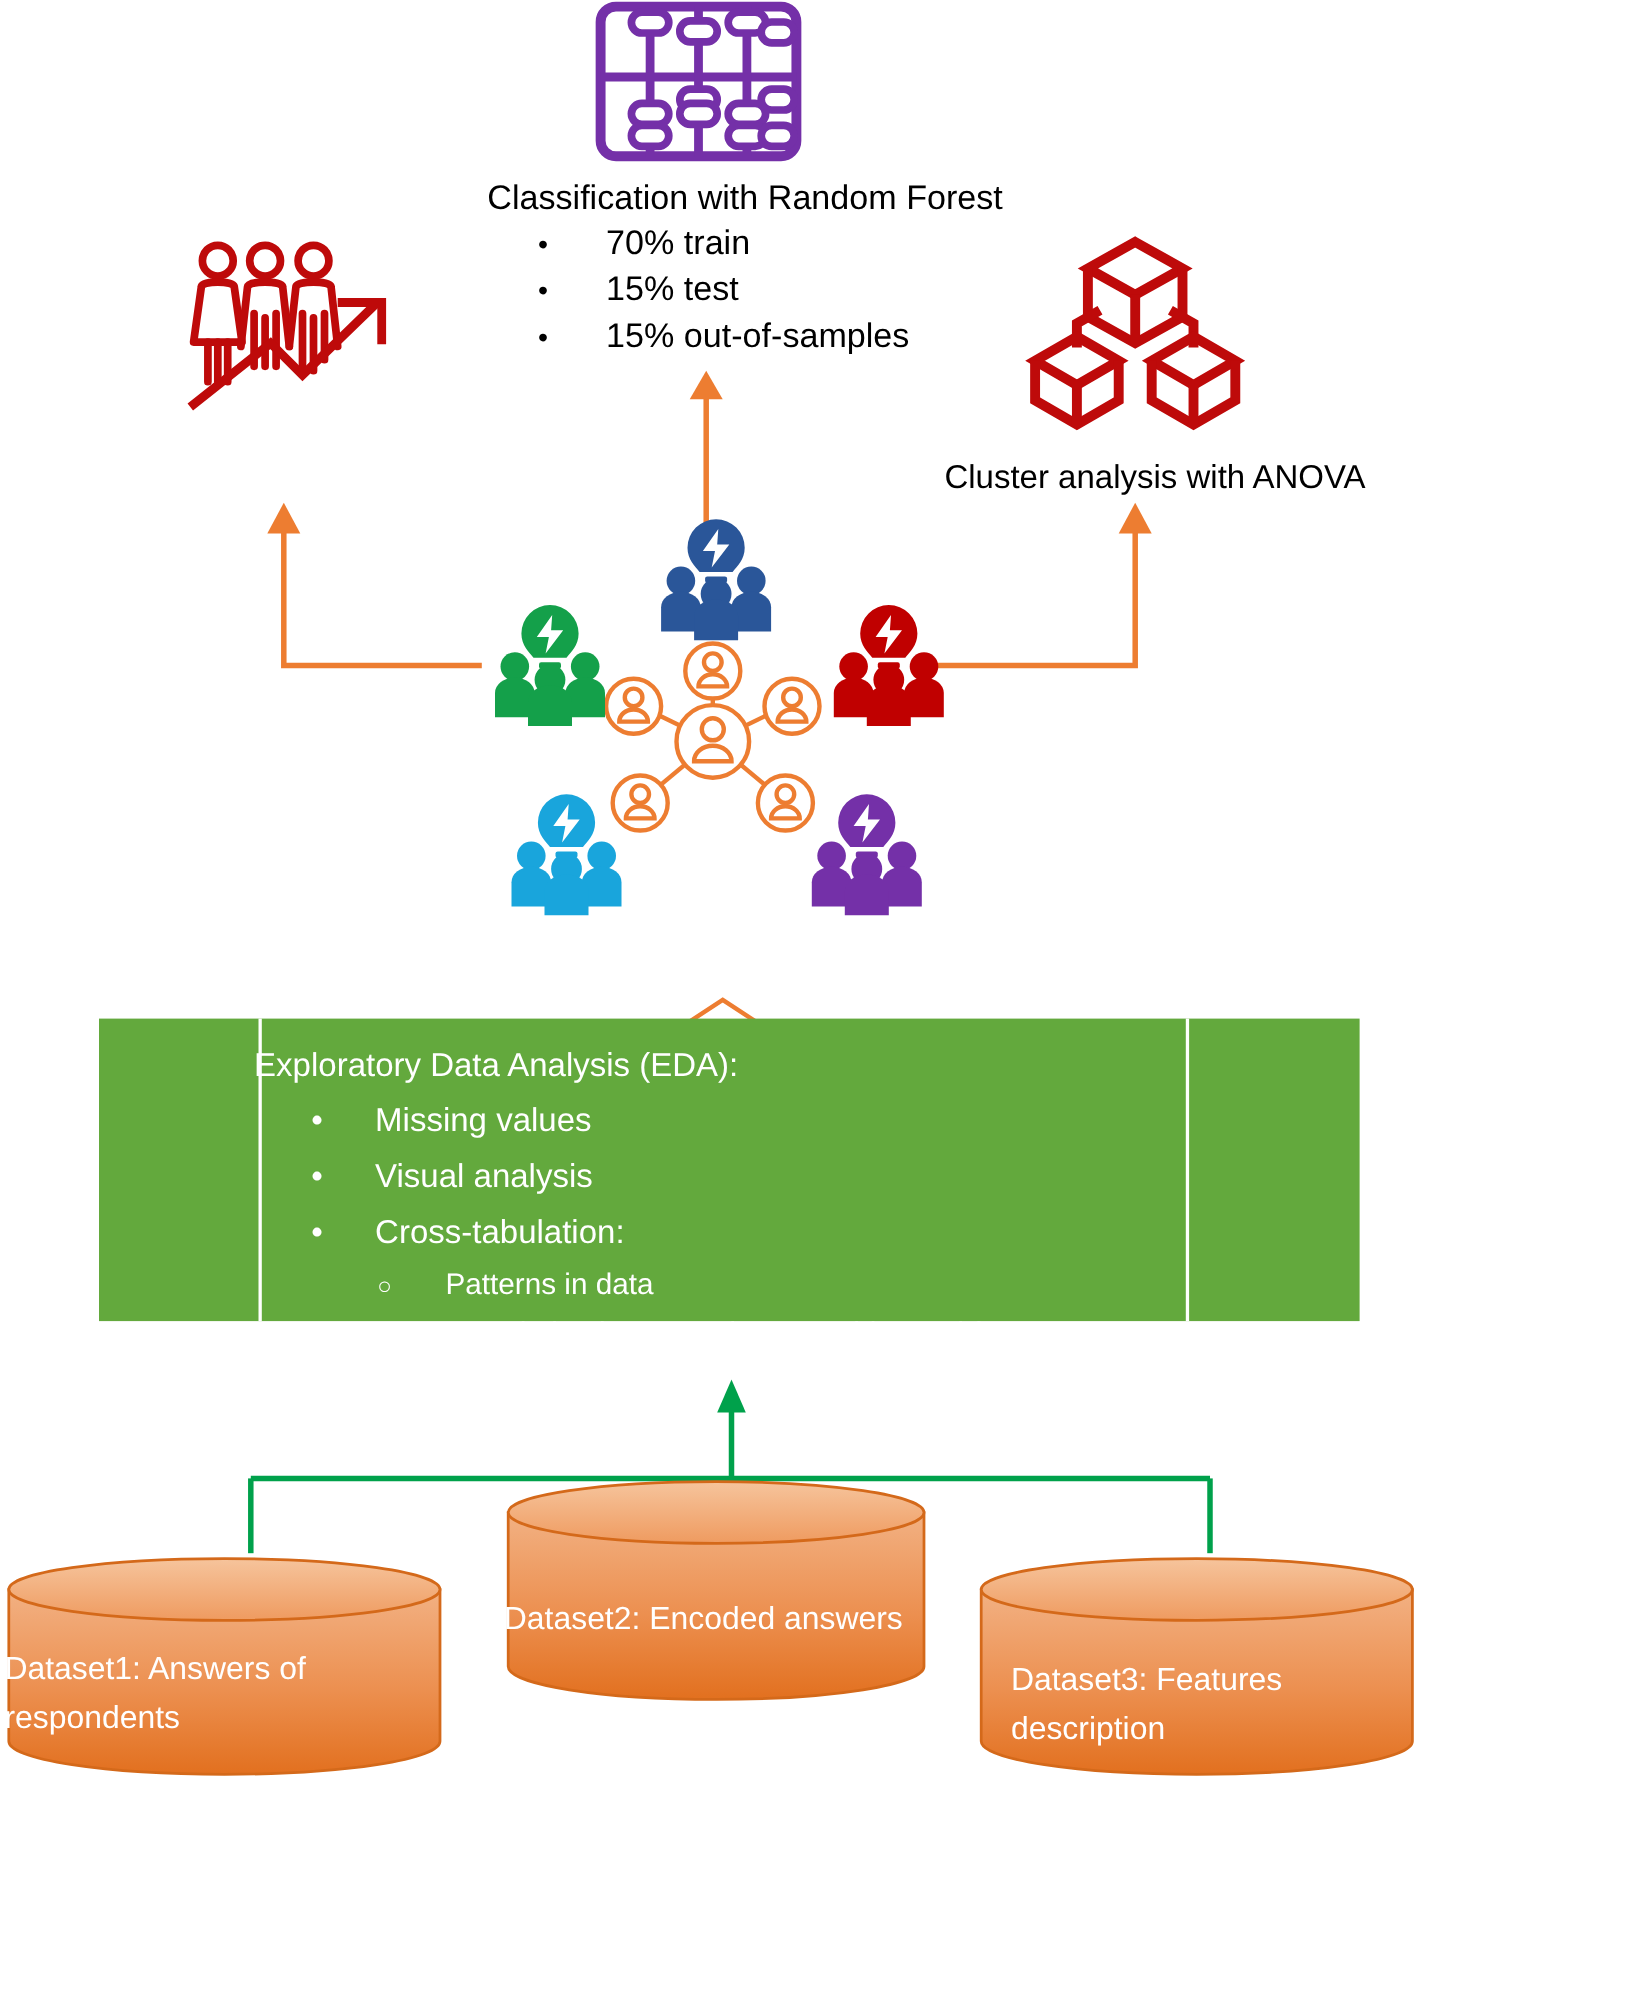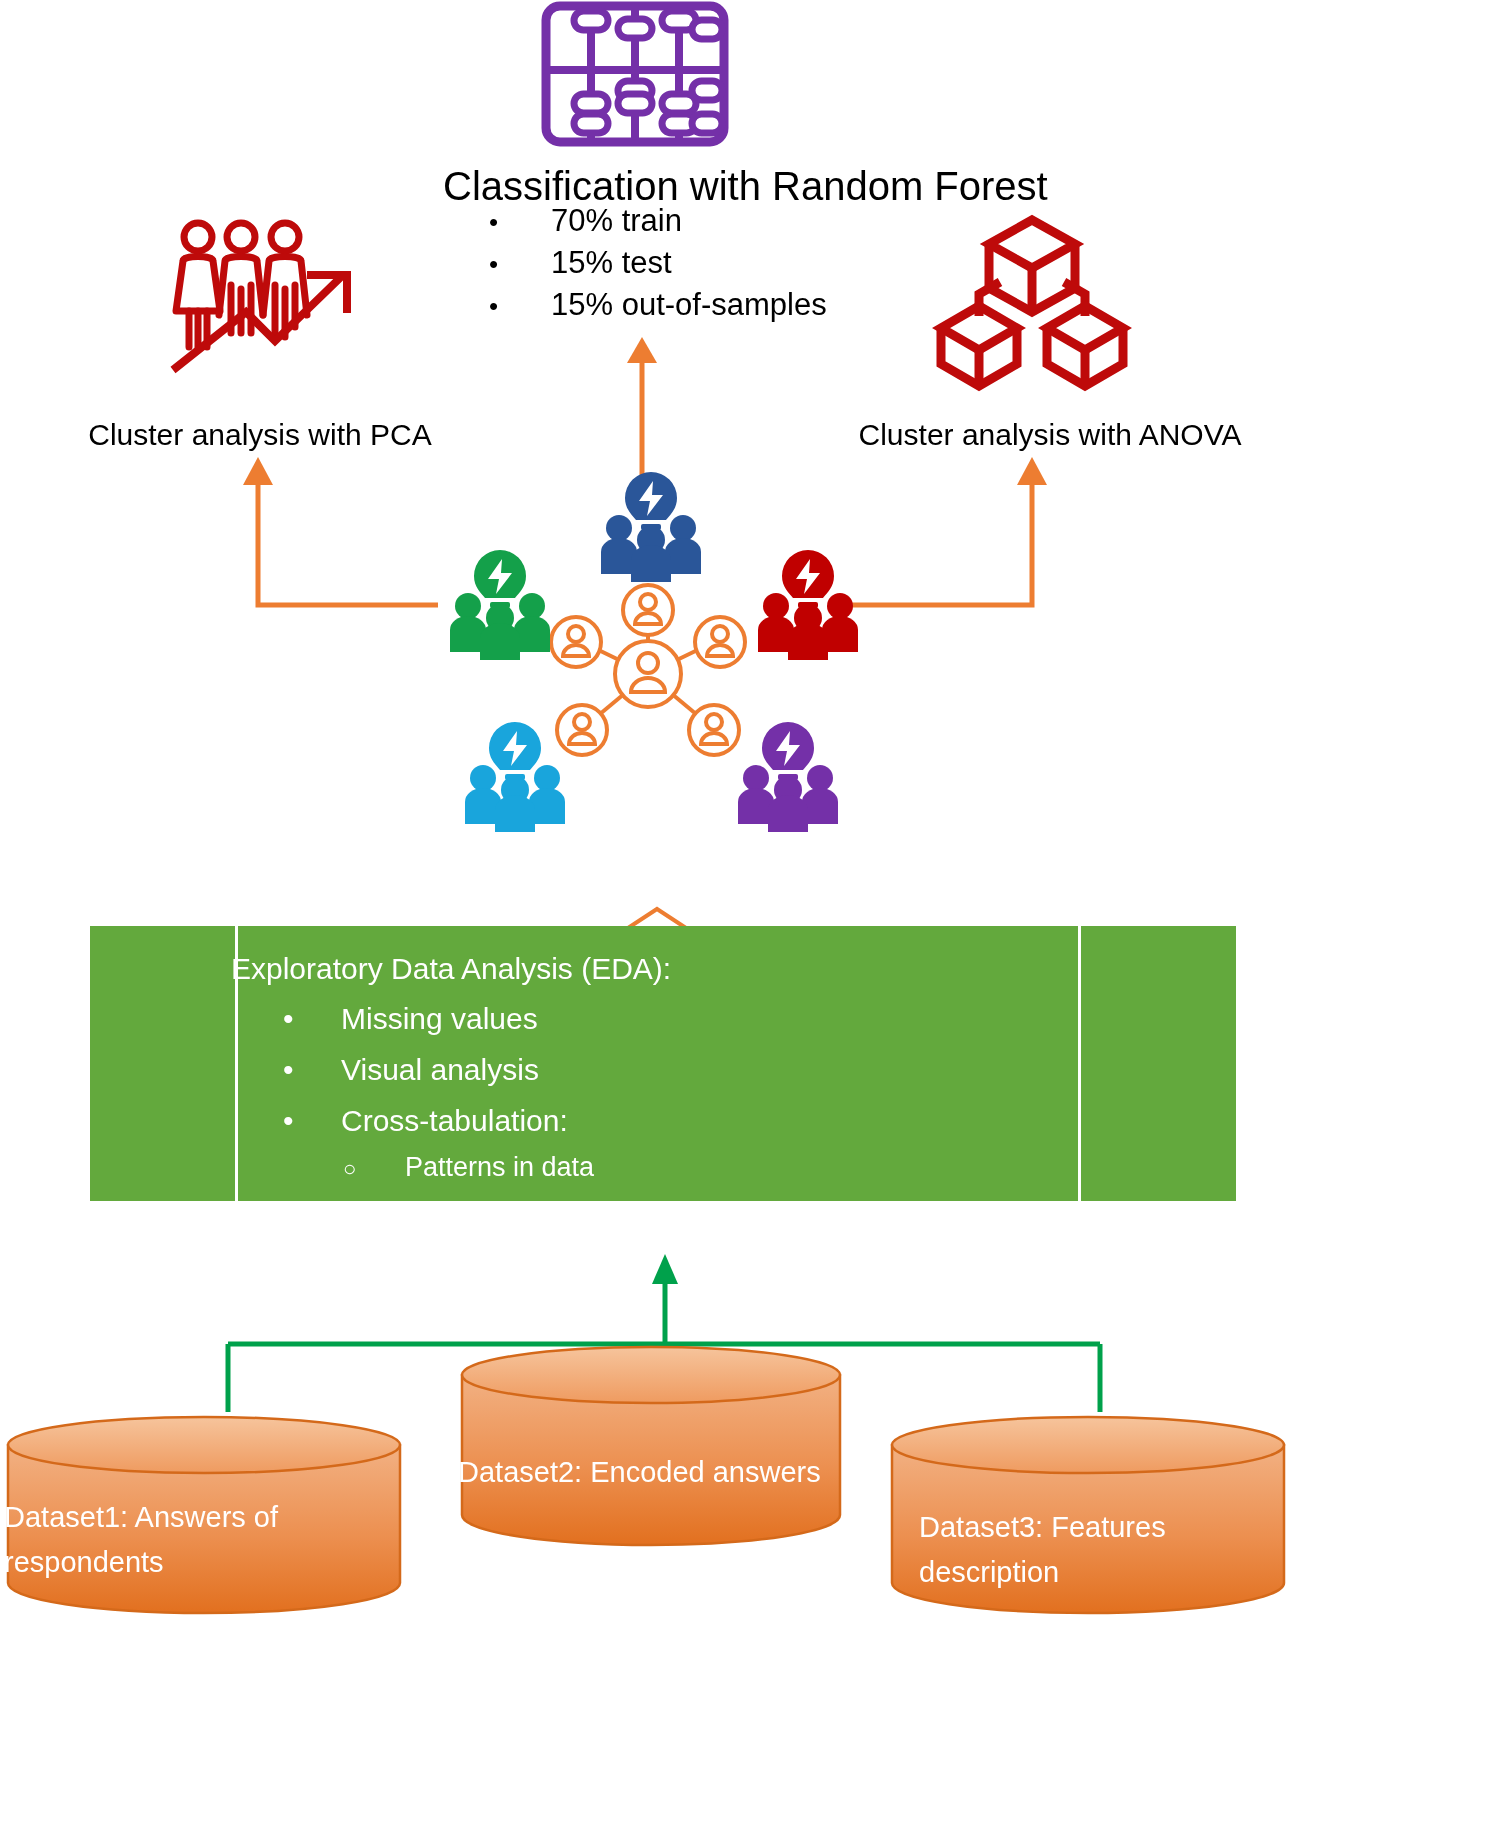--- a/index.html
+++ b/index.html
@@ -16,21 +16,21 @@
     position: relative;
     width: 1500px;
     height: 1822px;
     background: #ffffff;
     overflow: hidden;
   }
   .abs { position: absolute; }
 
   
   .hdr-text {
-    font-size: 40px;
+    font-size: 31px;
     color: #000;
     line-height: 1.30;
     white-space: nowrap;
   }
   .bullet-row {
     display: flex;
     align-items: baseline;
     font-size: 31px;
     line-height: 1.35;
     white-space: nowrap;
@@ -151,21 +151,20 @@
         <path d="M112 70 L112 122 M132 70 L132 112 M122 74 L122 122"></path>
       </g>
 
       <g fill="none" stroke="#be0a0a" stroke-width="8" stroke-linecap="butt" stroke-linejoin="miter">
         <path d="M10 155 L83 97 L112 126 L180 60"></path>
         <path d="M144 60 L184 60 L184 98"></path>
       </g>
     </svg>
   </div>
 
-  <div class="abs label-center" style="left:40px; top:418px; width:440px;">Cluster analysis with PCA</div>
 
   <div class="abs" style="left:937px; top:212px;">
     <svg width="190" height="175" viewBox="0 0 190 175">
       <g fill="none" stroke="#be0a0a" stroke-width="9" stroke-linejoin="miter" stroke-linecap="butt">
 
         <path d="M95 8 L138 32 L95 56 L52 32 Z"></path>
         <path d="M52 32 L52 76 L95 100 L138 76 L138 32"></path>
         <path d="M95 56 L95 100"></path>
 
         <path d="M63 70 L42 82 L42 104"></path>

